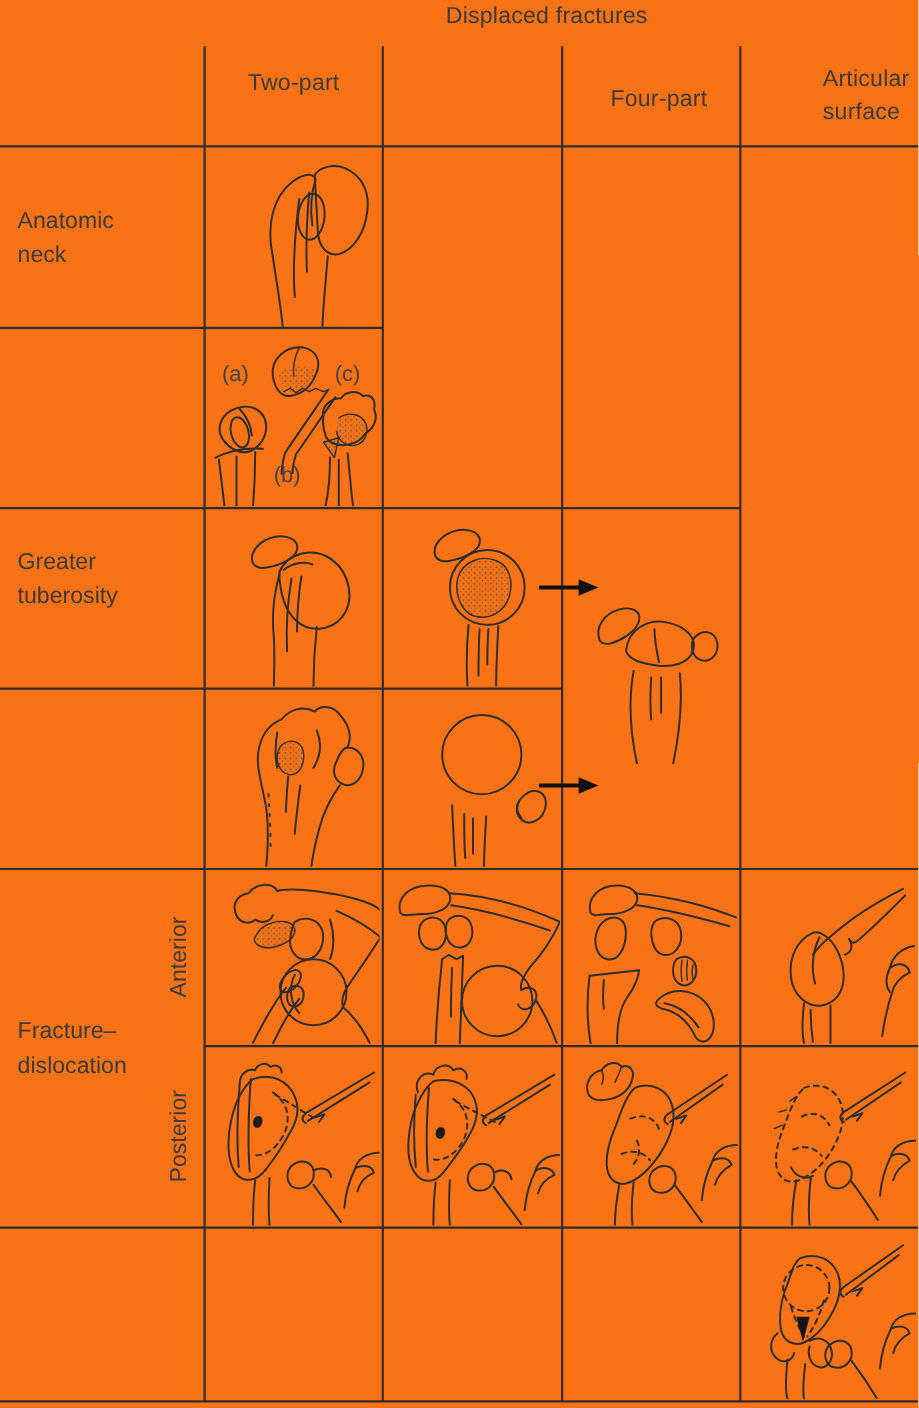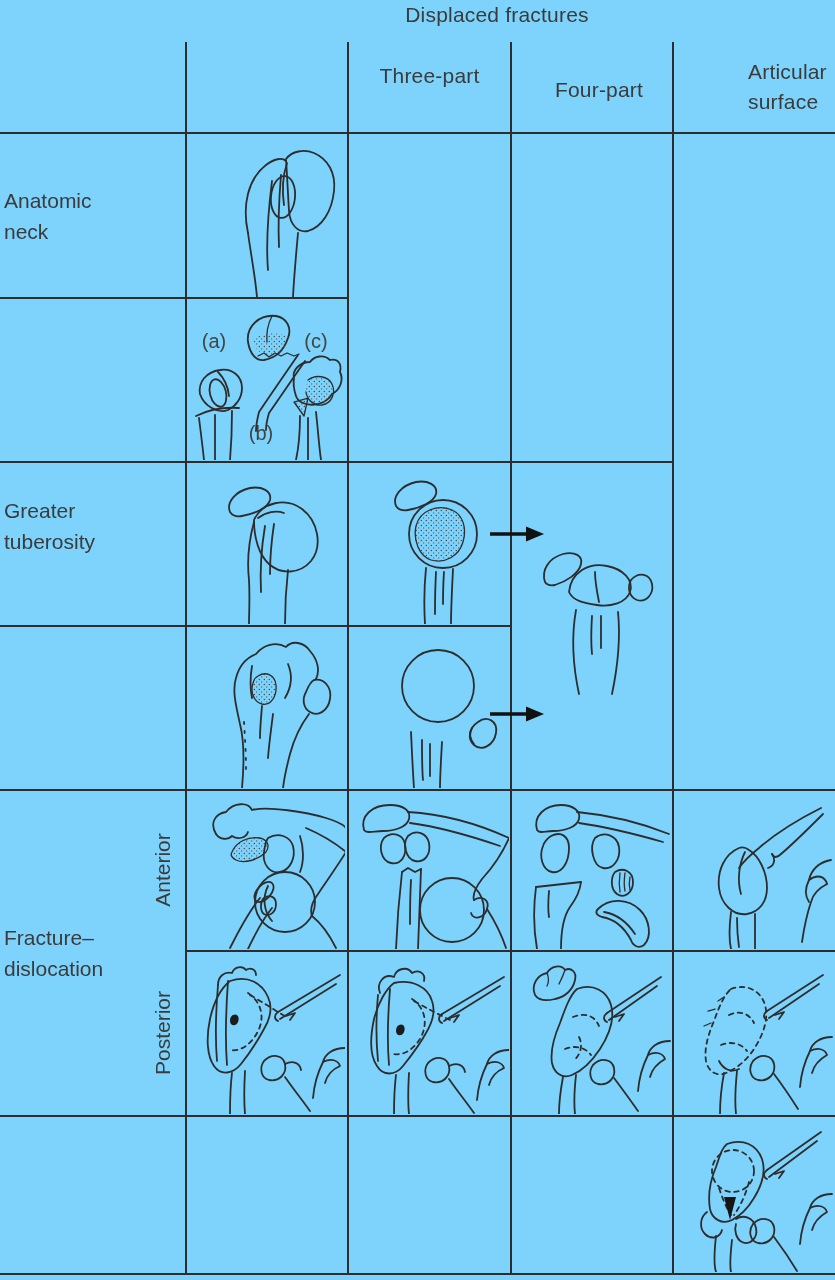--- a/index.html
+++ b/index.html
@@ -1,25 +1,25 @@
 <!DOCTYPE html>
 <html><head>
 <meta charset="utf-8">
 <style>
   html,body{margin:0;padding:0;background:#ffffff;}
-  .page{position:relative;width:835px;height:1280px;background:#7dd3fc;
+  .page{position:relative;width:835px;height:1280px;background:#f97316;
         font-family:"Liberation Sans",sans-serif;color:#3b3b3b;overflow:hidden;}
   .abs{position:absolute;}
   .title{position:absolute;top:3px;left:327px;width:340px;text-align:center;
          font-size:21px;letter-spacing:.2px;}
   .hdr{position:absolute;display:flex;align-items:center;justify-content:center;
        text-align:center;font-size:21px;letter-spacing:.2px;}
   .hdr .wrapbox{width:92px;text-align:left;line-height:30px;}
   .rowlab{position:absolute;left:0;width:185px;display:flex;align-items:center;
-          padding-left:4px;box-sizing:border-box;font-size:21px;line-height:31px;}
+          padding-left:16px;box-sizing:border-box;font-size:21px;line-height:31px;}
   .rowlab span{display:block;width:122px;overflow-wrap:break-word;}
   .rot{position:absolute;width:160px;height:24px;display:flex;align-items:center;
        justify-content:center;font-size:21px;transform:rotate(-90deg);}
   .note{position:absolute;font-size:20px;transform:translate(-50%,-50%);color:#444;}
   svg{display:block;}
   .ink{fill:none;stroke:#2d2d2d;stroke-width:1.8;stroke-linecap:round;stroke-linejoin:round;}
   .thin{stroke-width:1.3;}
   .dash{stroke-dasharray:4.5 4.5;}
   .dotline{stroke-dasharray:2 7;}
   .stip{fill:url(#stip);stroke:none;}
@@ -49,21 +49,21 @@
       <line x1="0" y1="462" x2="673" y2="462"></line>
       <line x1="0" y1="626" x2="511" y2="626"></line>
       <line x1="0" y1="790" x2="835" y2="790"></line>
       <line x1="186" y1="951" x2="835" y2="951"></line>
       <line x1="0" y1="1116" x2="835" y2="1116"></line>
       <line x1="0" y1="1274" x2="835" y2="1274"></line>
     </g>
   </svg>
 
   <div class="title">Displaced fractures</div>
-  <div class="hdr" style="left:348px;top:42px;width:163px;height:68px">Three-part</div>
+  <div class="hdr" style="left:186px;top:42px;width:162px;height:68px">Two-part</div>
   <div class="hdr" style="left:511px;top:56px;width:176px;height:68px">Four-part</div>
   <div class="hdr" style="left:713px;top:42px;width:162px;height:90px">
     <span class="wrapbox">Articular surface</span>
   </div>
 
   <div class="rowlab" style="top:133px;height:165px">
     <span>Anatomic neck</span>
     </div>
   <div class="rowlab" style="top:462px;height:128px">
     <span>Greater tuberosity</span>

